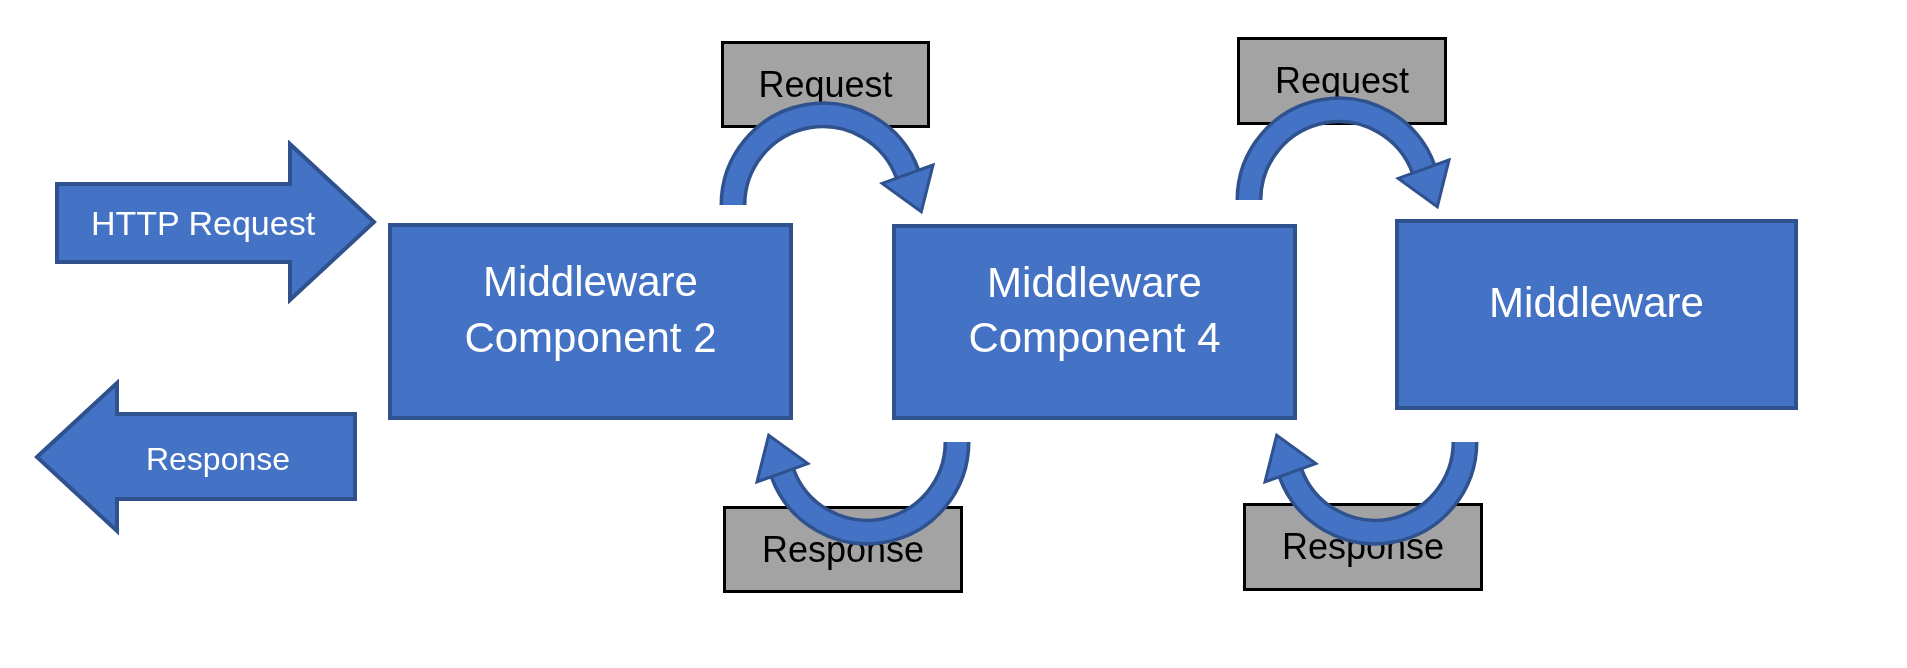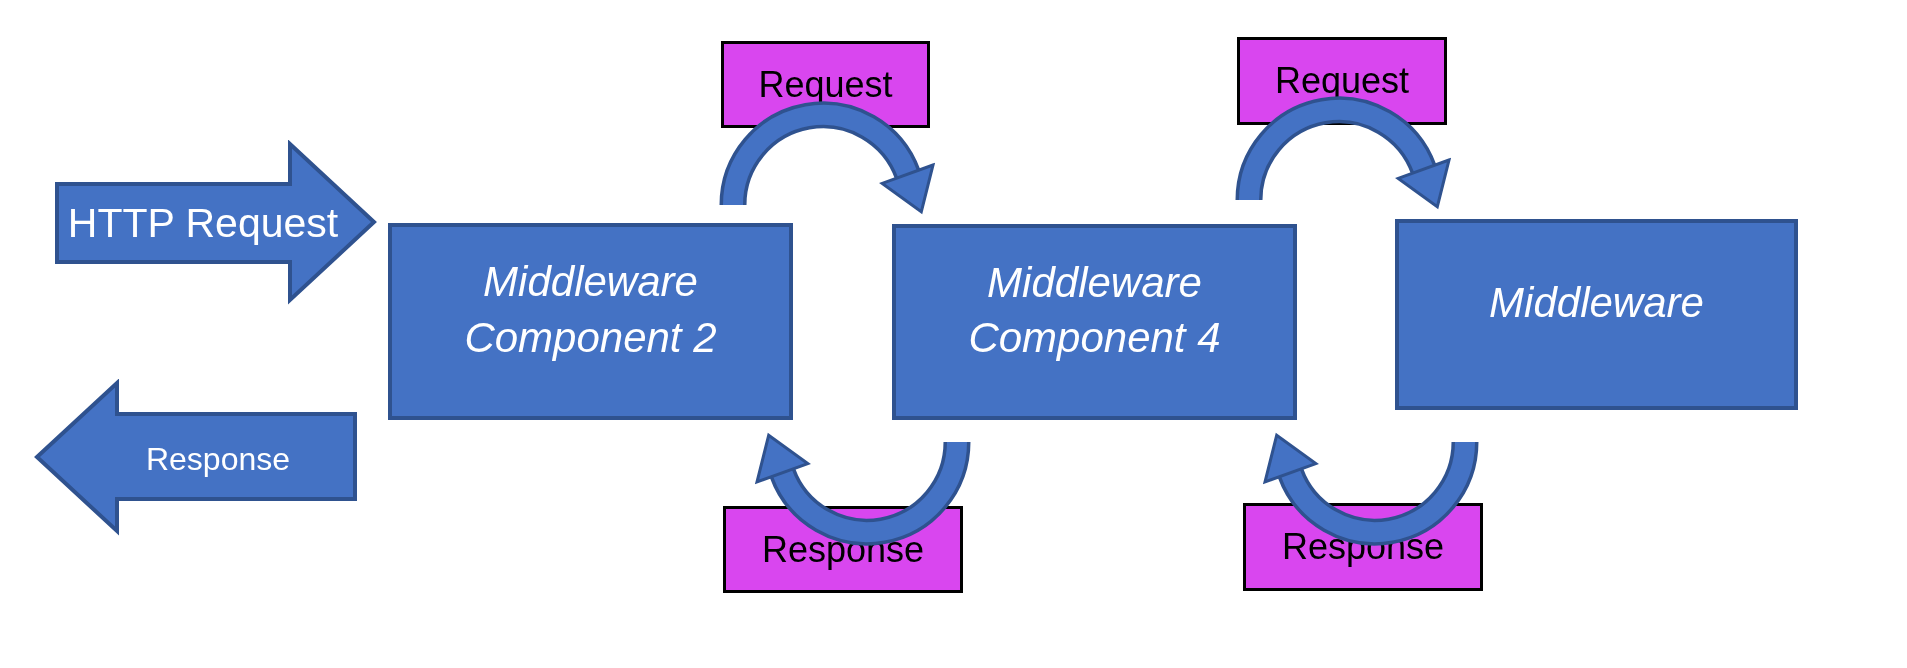--- a/index.html
+++ b/index.html
@@ -4,41 +4,41 @@
 <style>
   html,body{margin:0;padding:0;}
   body{
     width:1907px;height:668px;background:#ffffff;overflow:hidden;position:relative;
     font-family:"Liberation Sans","DejaVu Sans",sans-serif;
   }
   
   .block-arrow{position:absolute;}
   .block-arrow svg{display:block;}
   .block-arrow .arrow-text{
-    position:absolute;color:#ffffff;font-size:41px;white-space:nowrap;
+    position:absolute;color:#ffffff;font-size:34px;white-space:nowrap;
     display:flex;align-items:center;justify-content:center;
   }
   
   .component-box{
     position:absolute;background:#4472C4;border:4px solid #2F528F;
     display:flex;flex-direction:column;align-items:center;justify-content:center;
     color:#ffffff;font-size:42px;line-height:1.32;text-align:center;
     box-sizing:border-box;
   }
   .component-box .lines{transform:translateY(-12px);}
   
   .label-box{
-    position:absolute;background:#d946ef;border:3px solid #000000;
+    position:absolute;background:#a3a3a3;border:3px solid #000000;
     display:flex;align-items:center;justify-content:center;
     color:#000000;font-size:36px;box-sizing:border-box;white-space:nowrap;
   }
   
   .arc{position:absolute;z-index:5;}
   .label-box{z-index:2;}
-  .component-box{z-index:3;font-style:italic;}
+  .component-box{z-index:3;}
 </style>
 </head>
 <body>
 
 <div class="block-arrow" style="left:53px;top:140px;width:326px;height:166px;">
   <svg width="326" height="166" viewBox="0 0 326 166">
     <polygon points="4,44 237,44 237,4 321,82 237,160 237,122 4,122" fill="#4472C4" stroke="#2F528F" stroke-width="4" stroke-linejoin="miter"></polygon>
   </svg>
   <div class="arrow-text" style="left:30px;top:0;width:240px;height:166px;">HTTP Request</div>
 </div>

